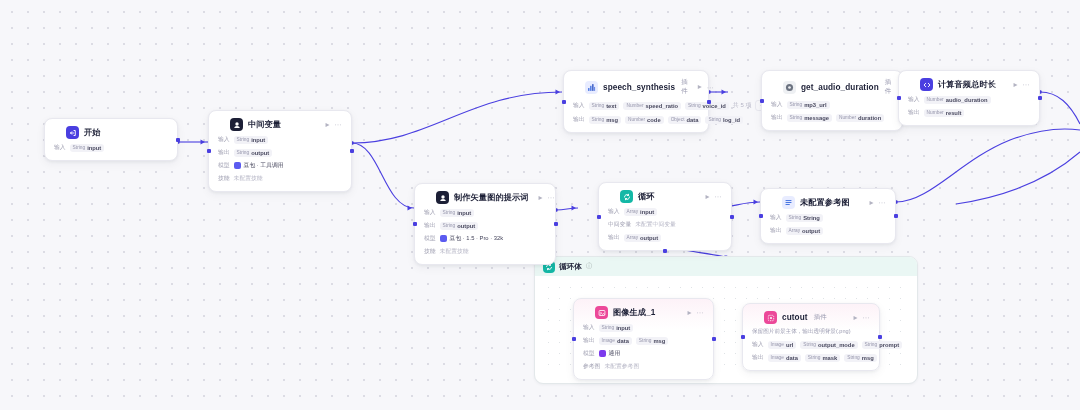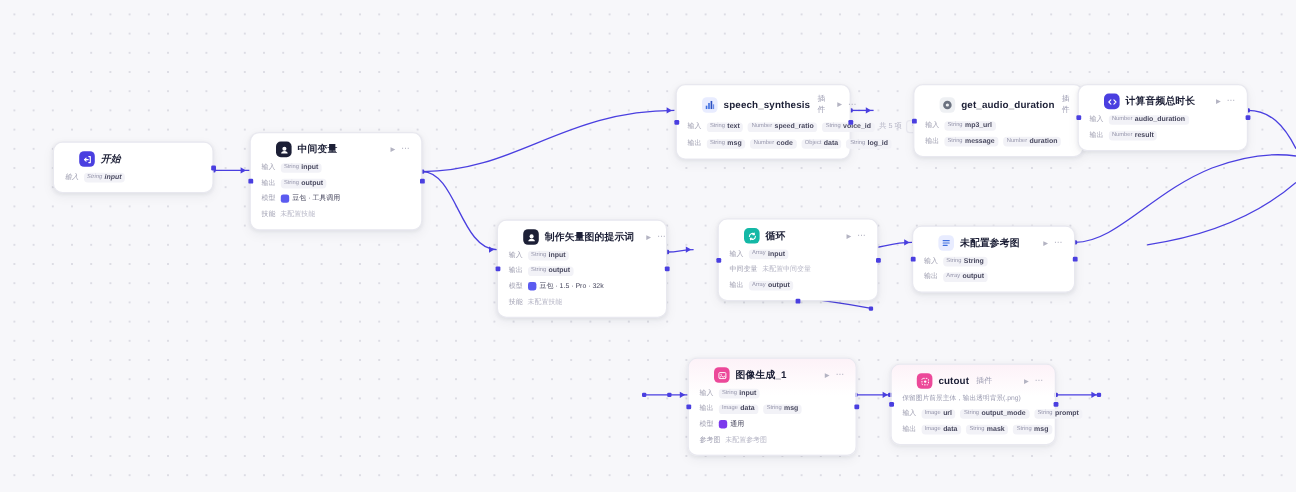--- a/index.html
+++ b/index.html
@@ -148,22 +148,35 @@
       <path d="M896,92 l-4.5,-2.6 v5.2 z"></path>
       <path d="M576,208 l-4.5,-2.6 v5.2 z"></path>
       <path d="M758,202 l-4.5,-2.6 v5.2 z"></path>
       <path d="M412,208 l-4.5,-2.6 v5.2 z"></path>
       <path d="M571,329 l-4.5,-2.6 v5.2 z"></path>
       <path d="M740,329 l-4.5,-2.6 v5.2 z"></path>
       <path d="M914,329 l-4.5,-2.6 v5.2 z"></path>
     </g>
   </svg>
 
-
-  <div class="node" style="left:44px; top:118px; width:134px;font-style:italic;">
+  <div id="loop-body" style="left:534px; top:256px; width:384px; height:128px;">
+    <div class="lb-head">
+      <span class="nicon" style="background:#14b8a6; width:12px; height:12px;">
+        <svg width="8" height="8" viewBox="0 0 16 16" fill="none" stroke="#fff" stroke-width="1.8">
+          <path d="M3 8a5 5 0 0 1 8.5-3.5M13 8a5 5 0 0 1-8.5 3.5"></path>
+          <path d="M11 2.5V5H8.6M5 13.5V11h2.4" stroke-linecap="round"></path>
+        </svg>
+      </span>
+      <span class="lb-title">循环体</span>
+      <span class="lb-info">ⓘ</span>
+    </div>
+    <div class="lb-inner"></div>
+  </div>
+
+  <div class="node" style="left:44px; top:118px; width:134px;">
     <div class="node-head">
       <span class="nicon" style="background:#4a3fe0;">
         <svg width="8" height="8" viewBox="0 0 16 16" fill="none" stroke="#fff" stroke-width="1.9" stroke-linecap="round" stroke-linejoin="round">
           <path d="M10 3H12.5V13H10"></path>
             <path d="M9 8H3"></path>
             <path d="M5.5 5.5L3 8l2.5 2.5"></path>
         </svg>
       </span>
       <span class="ntitle">开始</span>
     </div>

